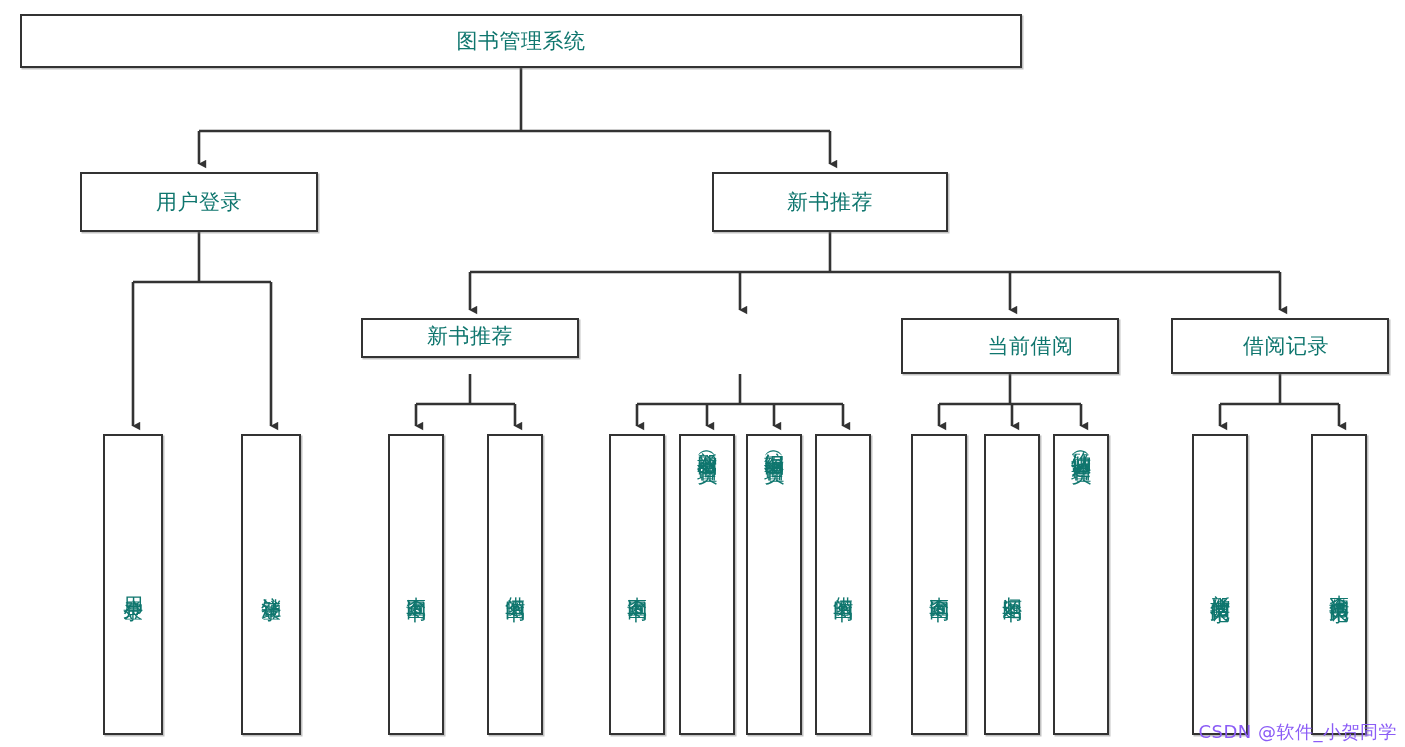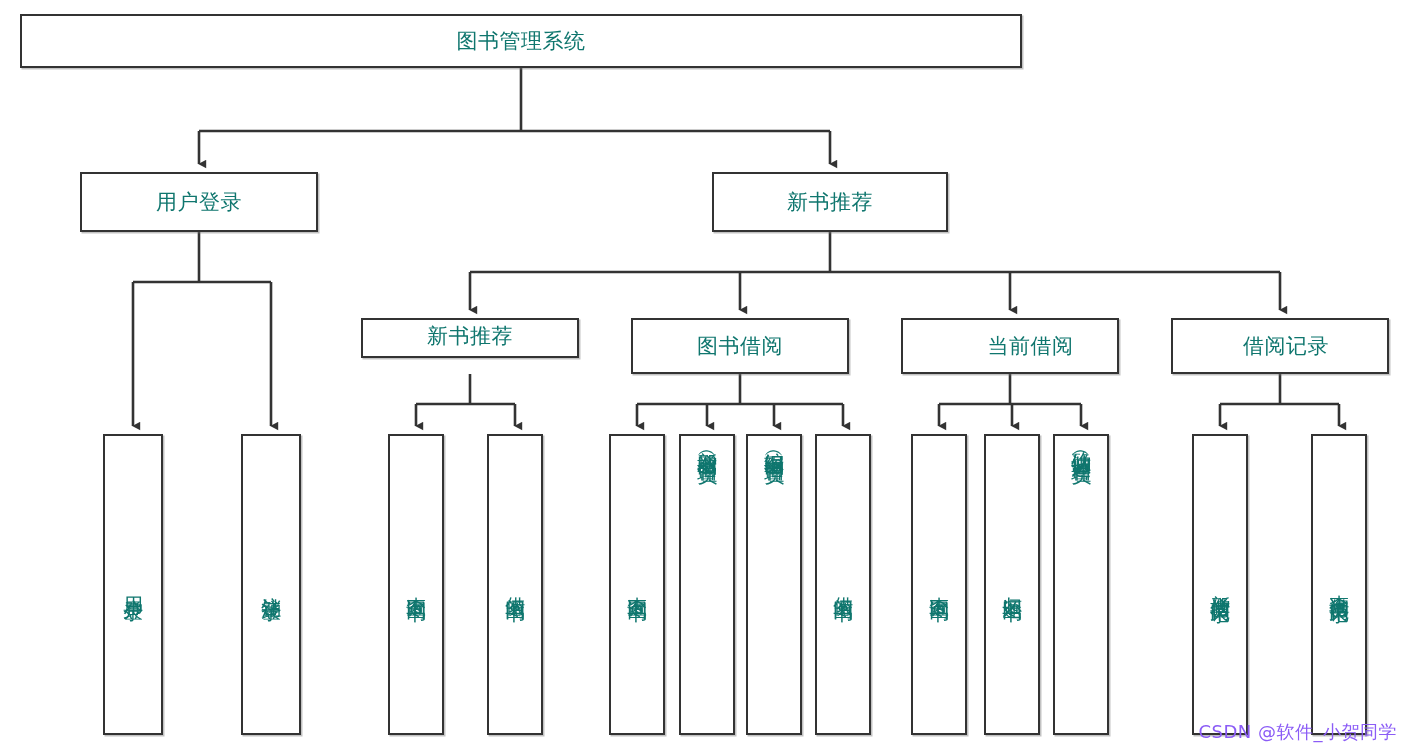--- a/index.html
+++ b/index.html
@@ -139,23 +139,20 @@
   <div class="node" style="left: 80px; top: 172px; width: 238px; height: 60px;">
     <span class="node-label">用户登录</span>
   </div>
   <div class="node" style="left: 712px; top: 172px; width: 236px; height: 60px;">
     <span class="node-label">新书推荐</span>
   </div>
 
   <div class="node" style="left: 361px; top: 318px; width: 218px; height: 40px; font-family: Liberation Mono, monospace;">
     <span class="node-label">新书推荐</span>
   </div>
-  <div class="node" style="left: 631px; top: 318px; width: 218px; height: 56px;">
-    <span class="node-label">图书借阅</span>
-  </div>
   <div class="node" style="left: 901px; top: 318px; width: 218px; height: 56px; padding-left: 41px;">
     <span class="node-label">当前借阅</span>
   </div>
   <div class="node" style="left: 1171px; top: 318px; width: 218px; height: 56px; padding-left: 12px;">
     <span class="node-label">借阅记录</span>
   </div>
 
   <div class="node leaf center-text" style="left: 103px; top: 434px; width: 60px; height: 301px;">
     <span class="node-label">用户登录</span>
   </div>

